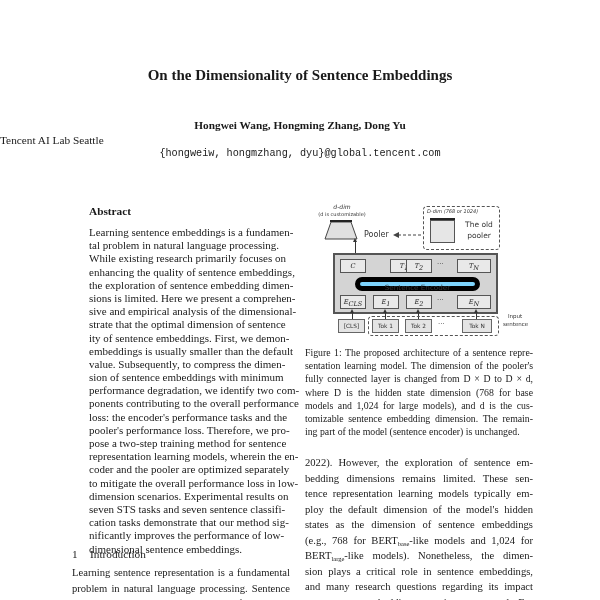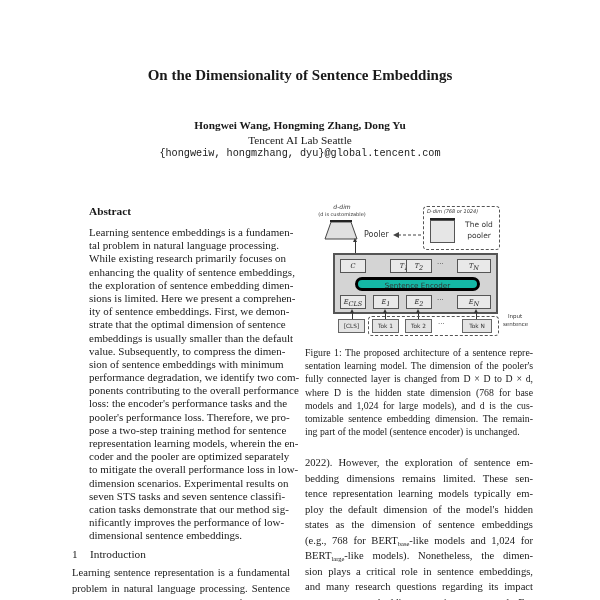--- a/index.html
+++ b/index.html
@@ -6,64 +6,65 @@
   body {
     width: 600px; height: 600px; background: #ffffff; position: relative; overflow: hidden;
     font-family: "Liberation Serif", serif; color: #1a1a1a;
   }
   .abs { position: absolute; }
   .title {
     left: 0; width: 600px; top: 67px; text-align: center;
     font-size: 15px; font-weight: bold; color: #1a1a1a;
   }
   .authors { left: 0; width: 600px; top: 119px; text-align: center; font-size: 11.3px; font-weight: bold; }
-  .affil { left: 0; width: 600px; top: 134px; text-align: center; font-size: 11.3px; }
+  .affil { left: 0; width: 600px; top: 134px; text-align: left; font-size: 11.3px; }
   .email { left: 0; width: 600px; top: 148px; text-align: center; font-size: 10.2px; font-family: "Liberation Mono", monospace; }
   .abs-heading { left: 89px; width: 188px; top: 205px; text-align: left; font-size: 11.3px; font-weight: bold; }
   .abs-body { left: 89px; width: 188px; top: 226px; }
   .line { display: block; white-space: nowrap; text-align: justify; text-align-last: justify; font-size: 11px; height: 13.2px; line-height: 13.2px; overflow: visible; }
   .line.last { text-align-last: left; }
   .sec-head { left: 72px; top: 548px; font-size: 11.3px; font-weight: normal; }
   .sec-head .num { display: inline-block; width: 18px; }
   .intro-body { left: 72px; width: 218px; top: 565px; }
   .intro-body .line, .right-body .line { font-size: 10.6px; height: 15.5px; line-height: 15.5px; }
   .caption { left: 305px; width: 228px; top: 346px; }
   .caption .line { font-size: 9.8px; height: 13.2px; line-height: 13.2px; }
   .right-body { left: 305px; width: 228px; top: 455px; }
   sub { font-size: 6.5px; vertical-align: -2px; line-height: 0; }
 
   
   .figure { left: 305px; top: 203px; width: 230px; height: 135px; }
   .fig-txt { position: absolute; font-family: "DejaVu Sans", sans-serif; color: #333; white-space: nowrap; }
   .encoder { position: absolute; left: 28px; top: 50px; width: 165px; height: 61px; background: #d4d4d4; border: 2px solid #555; box-sizing: border-box; }
   .cell { position: absolute; height: 14px; background: #e9e9e9; border: 1px solid #555; box-sizing: border-box; font-family: "DejaVu Serif", serif; font-style: italic; font-size: 6.5px; text-align: center; line-height: 12px; color: #222; }
   .tok { position: absolute; height: 14px; background: #e4e4e4; border: 1px solid #666; box-sizing: border-box; font-family: "DejaVu Sans", sans-serif; font-size: 5.8px; text-align: center; line-height: 12px; color: #333; }
-  .enc-label { position: absolute; left: 20px; top: 22px; width: 125px; height: 14px; border-radius: 8px; background: #14b8a6; border: 3px solid #000000; box-sizing: border-box; font-family: "DejaVu Sans", sans-serif; font-size: 7.2px; text-align: center; line-height: 12px; color: #333; }
+  .enc-label { position: absolute; left: 20px; top: 22px; width: 125px; height: 14px; border-radius: 8px; background: #7dd3fc; border: 5px solid #000000; box-sizing: border-box; font-family: "DejaVu Sans", sans-serif; font-size: 7.2px; text-align: center; line-height: 12px; color: #333; }
   .dashbox { position: absolute; border: 1.2px dashed #555; box-sizing: border-box; border-radius: 4px; }
   .arrow-up { position: absolute; width: 1px; background: #333; }
   .arrow-up::before { content: ""; position: absolute; top: -3px; left: -2px; border-left: 2.5px solid transparent; border-right: 2.5px solid transparent; border-bottom: 4px solid #333; }
 </style>
 </head>
 <body>
 
 <div class="abs title">On the Dimensionality of Sentence Embeddings</div>
 <div class="abs authors">Hongwei Wang, Hongming Zhang, Dong Yu</div>
 <div class="abs affil">Tencent AI Lab Seattle</div>
 <div class="abs email">{hongweiw, hongmzhang, dyu}@global.tencent.com</div>
 
 <div class="abs abs-heading">Abstract</div>
 <div class="abs abs-body">
   <span class="line">Learning sentence embeddings is a fundamen-</span>
   <span class="line">tal problem in natural language processing.</span>
   <span class="line">While existing research primarily focuses on</span>
   <span class="line">enhancing the quality of sentence embeddings,</span>
   <span class="line">the exploration of sentence embedding dimen-</span>
   <span class="line">sions is limited. Here we present a comprehen-</span>
+  <span class="line">sive and empirical analysis of the dimensional-</span>
+  <span class="line">strate that the optimal dimension of sentence</span>
   <span class="line">ity of sentence embeddings. First, we demon-</span>
-  <span class="line">strate that the optimal dimension of sentence</span>
   <span class="line">embeddings is usually smaller than the default</span>
   <span class="line">value.  Subsequently, to compress the dimen-</span>
   <span class="line">sion of sentence embeddings with minimum</span>
   <span class="line">performance degradation, we identify two com-</span>
   <span class="line">ponents contributing to the overall performance</span>
   <span class="line">loss: the encoder's performance tasks and the</span>
   <span class="line">pooler's performance loss. Therefore, we pro-</span>
   <span class="line">pose a two-step training method for sentence</span>
   <span class="line">representation learning models, wherein the en-</span>
   <span class="line">coder and the pooler are optimized separately</span>

